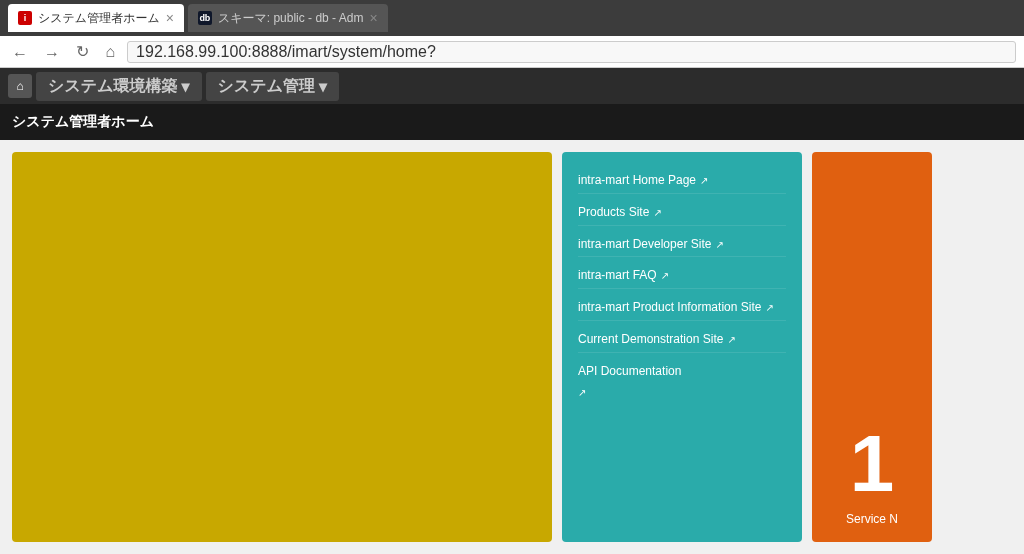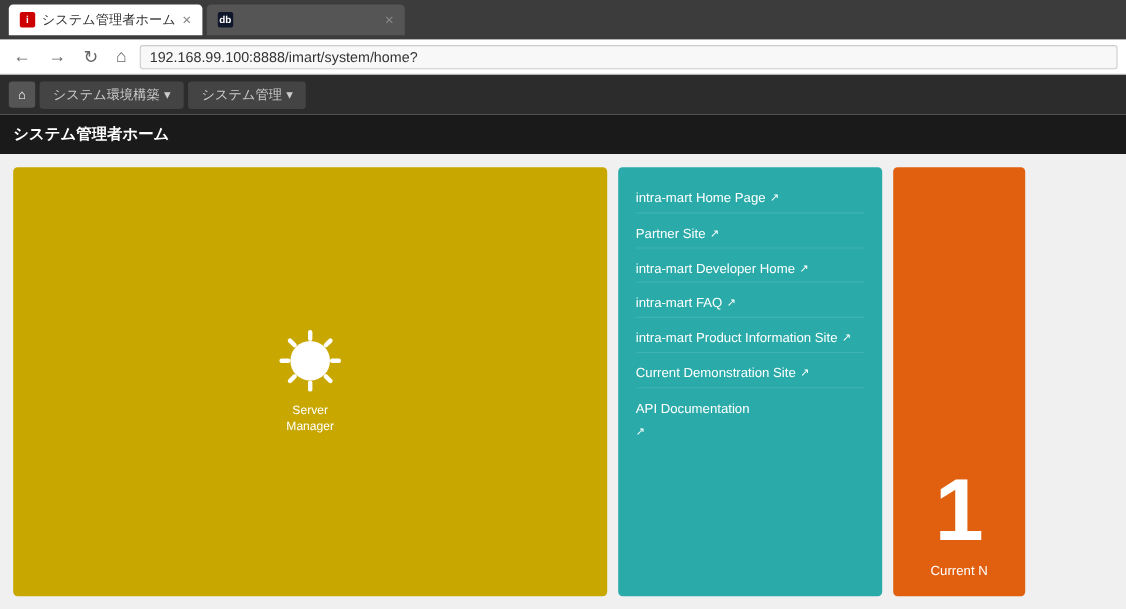--- a/index.html
+++ b/index.html
@@ -11,26 +11,26 @@
     .tab.active { background: #fff; }
     .tab-inactive { display: flex; align-items: center; height: 28px; background: #555; border-radius: 4px 4px 0 0; padding: 0 10px; font-size: 12px; color: #ccc; gap: 6px; min-width: 180px; }
     .tab-icon { width: 14px; height: 14px; background: #cc0000; border-radius: 2px; display: flex; align-items: center; justify-content: center; color: white; font-size: 9px; font-weight: bold; flex-shrink: 0; }
     .tab-icon-blue { width: 14px; height: 14px; background: #0f172a; border-radius: 2px; display: flex; align-items: center; justify-content: center; color: white; font-size: 9px; font-weight: bold; flex-shrink: 0; }
     .tab-close { margin-left: auto; font-size: 14px; color: #888; cursor: pointer; }
 
     
     .address-bar { background: #fff; height: 32px; display: flex; align-items: center; padding: 0 8px; gap: 8px; border-bottom: 1px solid #ccc; }
     .nav-btn { background: none; border: none; font-size: 16px; color: #666; cursor: pointer; padding: 2px 4px; }
     .nav-btn:disabled { color: #ccc; }
-    .address-input { flex: 1; height: 22px; border: 1px solid #ccc; border-radius: 3px; padding: 0 8px; font-size: 13px; color: #333; background: #f8f8f8; }
+    .address-input { flex: 1; height: 22px; border: 1px solid #ccc; border-radius: 3px; padding: 0 8px; font-size: 16px; color: #333; background: #f8f8f8; }
 
     
     .app-nav { background: #2c2c2c; height: 36px; display: flex; align-items: center; padding: 0 8px; gap: 4px; }
     .nav-home { width: 24px; height: 24px; background: #555; border-radius: 3px; display: flex; align-items: center; justify-content: center; color: #fff; font-size: 12px; cursor: pointer; }
-    .nav-menu-btn { background: #444; border: none; color: #ccc; padding: 4px 12px; font-size: 12px; border-radius: 3px; cursor: pointer; display: flex; align-items: center; gap: 4px; }
+    .nav-menu-btn { background: #444; border: none; color: #ccc; padding: 4px 12px; font-size: 16px; border-radius: 3px; cursor: pointer; display: flex; align-items: center; gap: 4px; font-weight: bold; }
 
     
     .page-header { background: #1a1a1a; height: 36px; display: flex; align-items: center; padding: 0 12px; }
     .page-title { color: #fff; font-size: 14px; font-weight: bold; }
 
     
     .main-content { padding: 12px; display: flex; gap: 10px; height: calc(554px - 36px - 32px - 36px - 36px); }
 
     
     .panel-yellow { background: #c8a800; border-radius: 4px; flex: 0 0 540px; display: flex; flex-direction: column; overflow: hidden; }
@@ -59,20 +59,21 @@
 <body>
 
 <div class="browser-chrome">
   <div class="tab active">
     <div class="tab-icon">i</div>
     <span>システム管理者ホーム</span>
     <span class="tab-close">×</span>
   </div>
   <div class="tab-inactive">
     <div class="tab-icon-blue">db</div>
+    <span>スキーマ: public - db - Adm</span>
     <span class="tab-close">×</span>
   </div>
 </div>
 
 <div class="address-bar">
   <button class="nav-btn">←</button>
   <button class="nav-btn">→</button>
   <button class="nav-btn">↻</button>
   <button class="nav-btn">⌂</button>
   <input class="address-input" type="text" value="192.168.99.100:8888/imart/system/home?" style="">
@@ -92,50 +93,36 @@
 
 <div class="page-header">
   <span class="page-title">システム管理者ホーム</span>
 </div>
 
 <div class="main-content">
 
   <div class="panel-yellow">
     <div class="panel-yellow-body">
 
-      <div class="sun-icon">
-        <div class="sun">
-          <div class="sun-circle"></div>
-          <div class="sun-ray" style="transform: translate(-50%,-100%) rotate(0deg) translateY(-18px);"></div>
-          <div class="sun-ray" style="transform: translate(-50%,-100%) rotate(45deg) translateY(-18px);"></div>
-          <div class="sun-ray" style="transform: translate(-50%,-100%) rotate(90deg) translateY(-18px);"></div>
-          <div class="sun-ray" style="transform: translate(-50%,-100%) rotate(135deg) translateY(-18px);"></div>
-          <div class="sun-ray" style="transform: translate(-50%,-100%) rotate(180deg) translateY(-18px);"></div>
-          <div class="sun-ray" style="transform: translate(-50%,-100%) rotate(225deg) translateY(-18px);"></div>
-          <div class="sun-ray" style="transform: translate(-50%,-100%) rotate(270deg) translateY(-18px);"></div>
-          <div class="sun-ray" style="transform: translate(-50%,-100%) rotate(315deg) translateY(-18px);"></div>
-        </div>
-        <div class="sun-label">Server<br>Manager</div>
-      </div>
 
 
     </div>
   </div>
 
   <div class="panel-teal">
     <div class="teal-link">
       <span>intra-mart Home Page</span>
       <span class="ext-icon">↗</span>
     </div>
     <div class="teal-link">
-      <span>Partner Site</span>
+      <span>Products Site</span>
       <span class="ext-icon">↗</span>
     </div>
     <div class="teal-link">
-      <span>intra-mart Developer Home</span>
+      <span>intra-mart Developer Site</span>
       <span class="ext-icon">↗</span>
     </div>
     <div class="teal-link">
       <span>intra-mart FAQ</span>
       <span class="ext-icon">↗</span>
     </div>
     <div class="teal-link">
       <span>intra-mart Product Information Site</span>
       <span class="ext-icon">↗</span>
     </div>
@@ -144,16 +131,16 @@
       <span class="ext-icon">↗</span>
     </div>
     <div class="teal-link">
       <span>API Documentation</span>
       <span class="ext-icon">↗</span>
     </div>
   </div>
 
   <div class="panel-orange">
     <div class="orange-number">1</div>
-    <div class="orange-label">Current N</div>
+    <div class="orange-label">Service N</div>
   </div>
 
 </div>
 
 </body></html>

